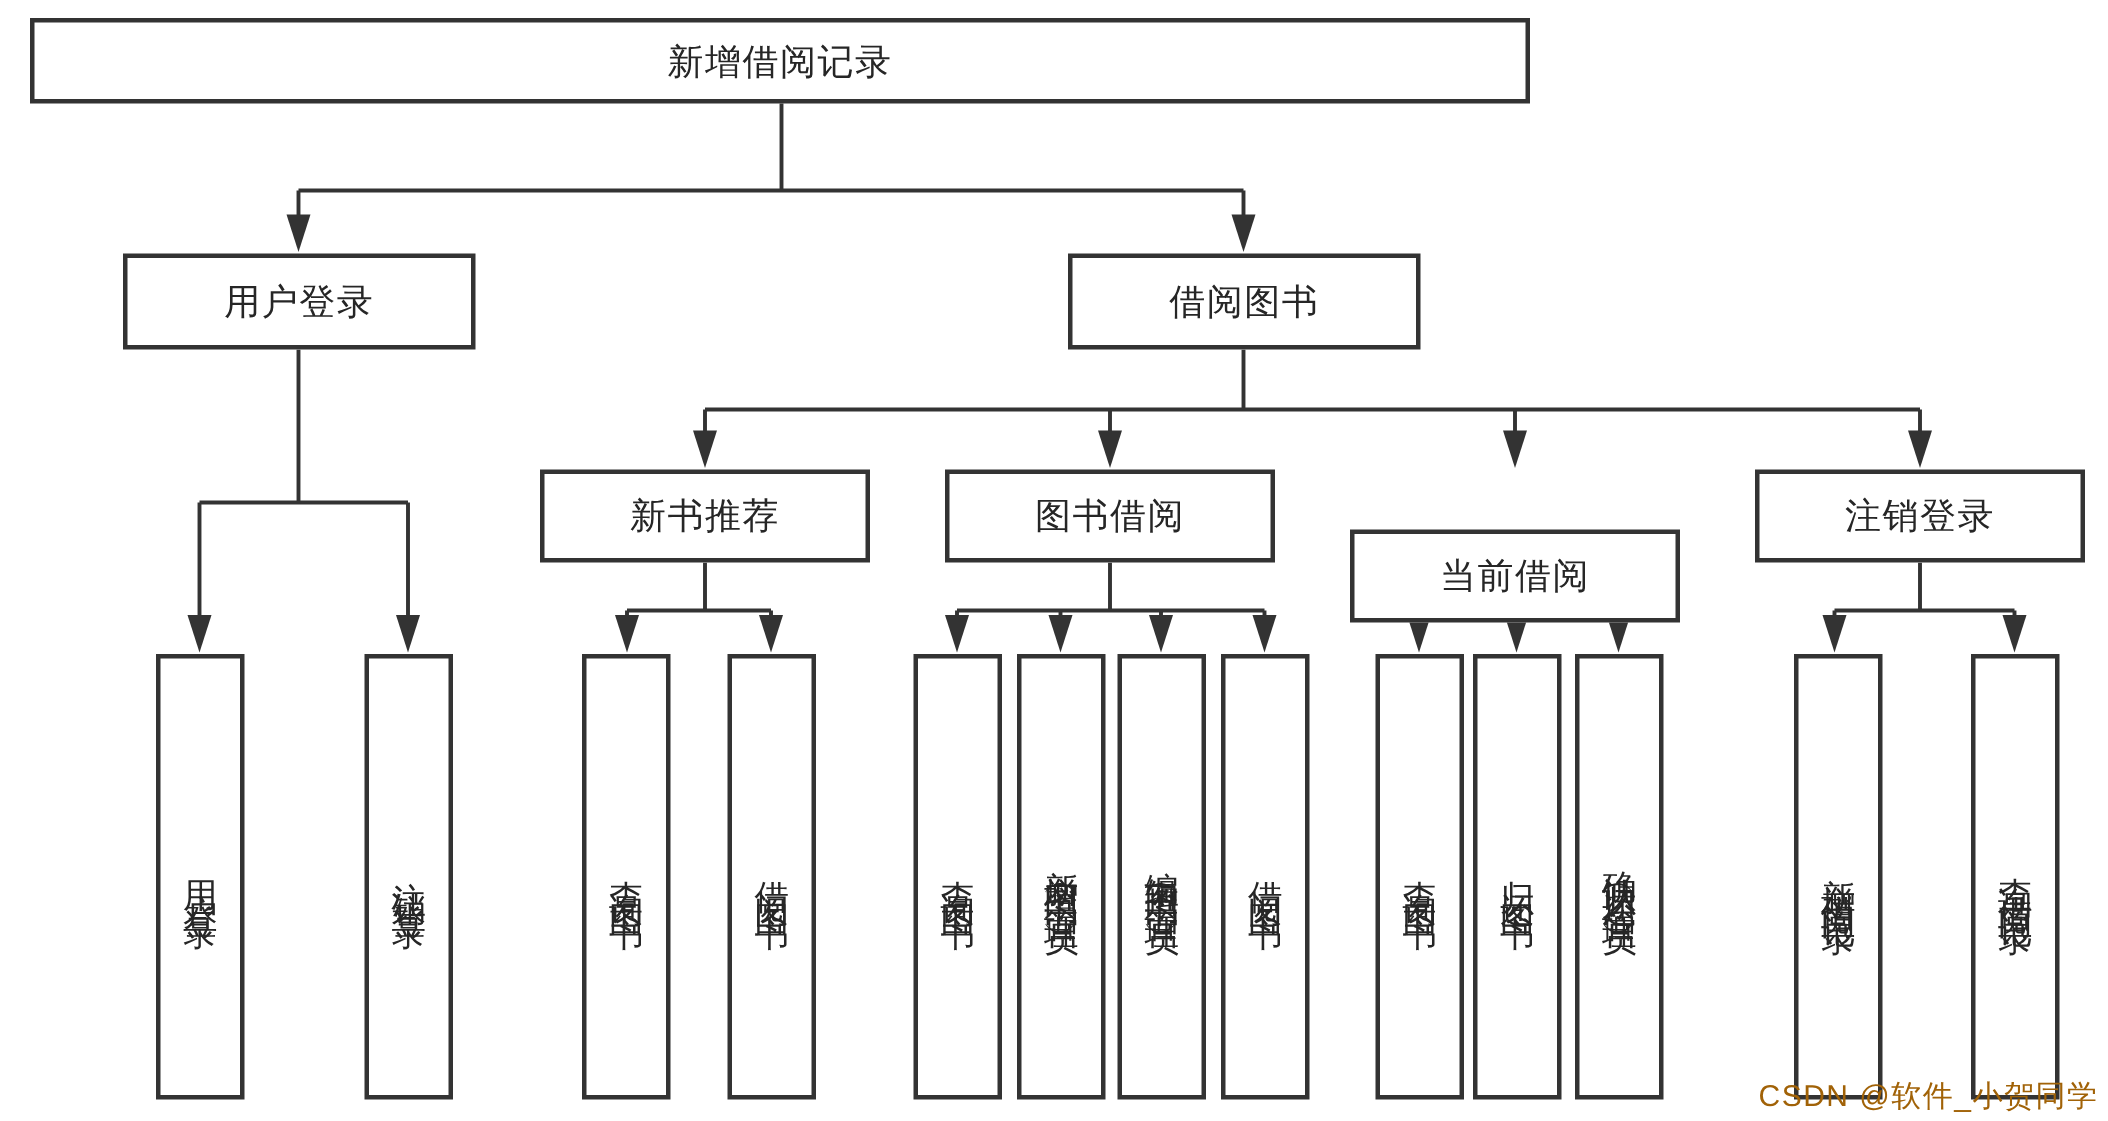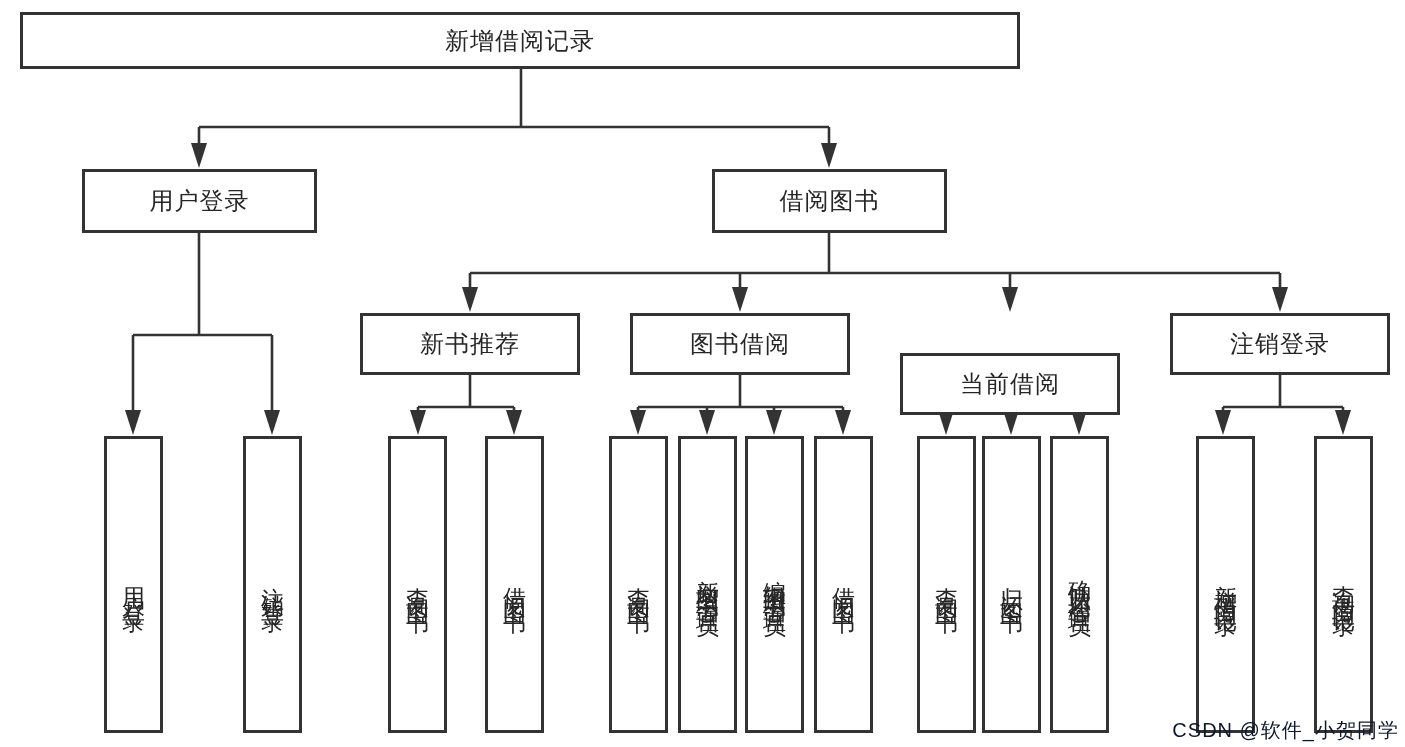--- a/index.html
+++ b/index.html
@@ -61,21 +61,21 @@
   .n-cb-q       { left: 917px; }
   .n-cb-r       { left: 982px; }
   .n-cb-c       { left: 1050px; letter-spacing: 5px; }
   .n-br-add     { left: 1196px; letter-spacing: 6px; }
   .n-br-q       { left: 1314px; letter-spacing: 6px; }
   #watermark {
     position: absolute;
     right: 6px;
     bottom: 3px;
     font-size: 20px;
-    color: #0f172a;
+    color: #a16207;
     letter-spacing: 1px;
     z-index: 5;
   }
 </style>
 </head>
 <body>
 
 <div id="canvas">
 
   <svg id="wires" viewBox="0 0 1405 747" xmlns="http://www.w3.org/2000/svg">

